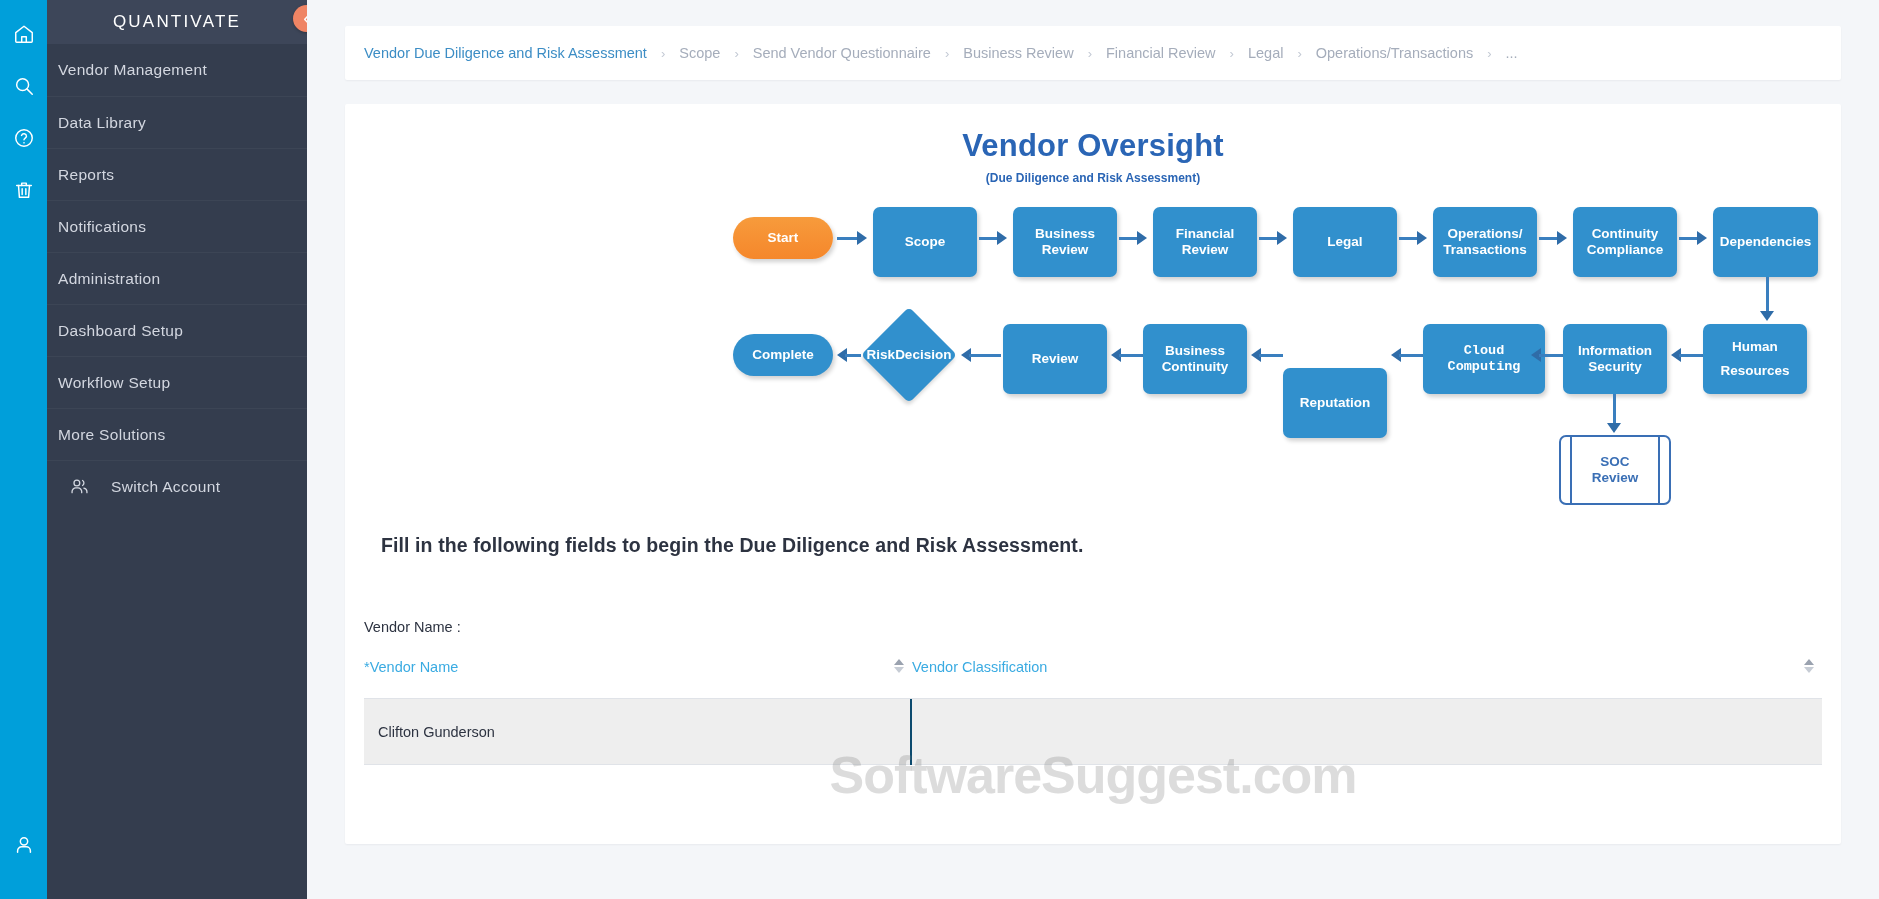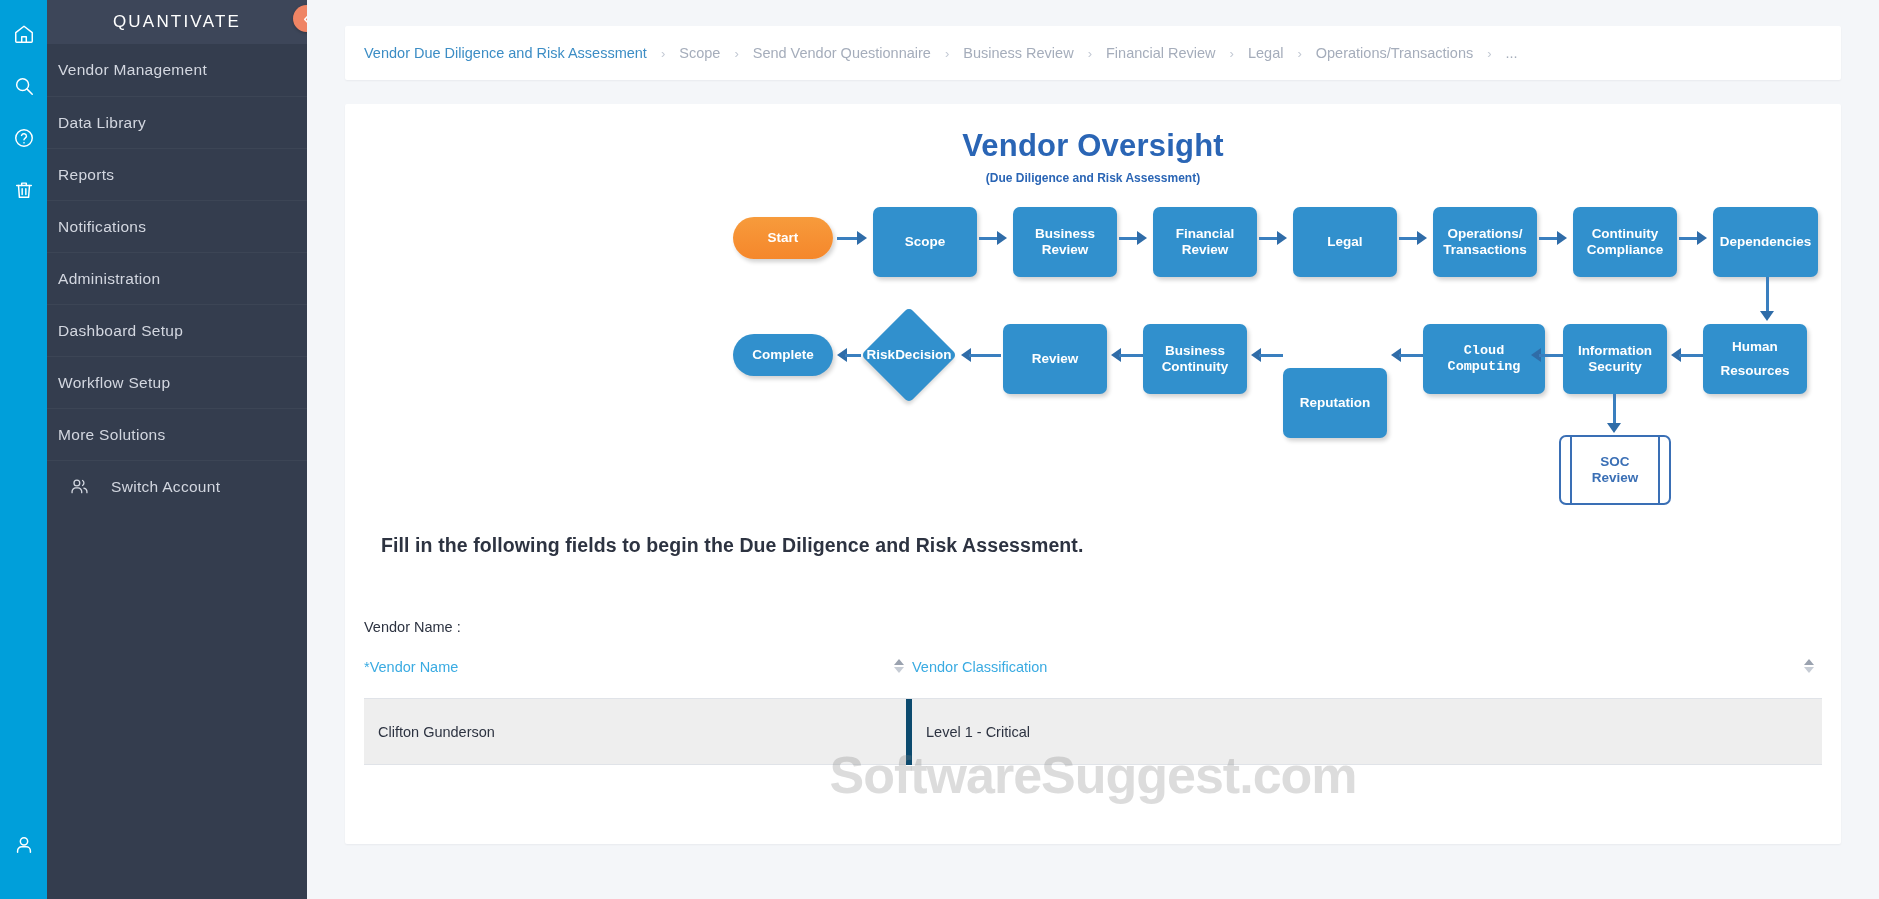--- a/index.html
+++ b/index.html
@@ -230,21 +230,21 @@
     align-items: center;
     border-bottom: 1px solid #e0e3e8;
   }
   .td {
     font-size: 14.5px;
     color: #2d3341;
     padding-left: 14px;
     height: 66px;
     display: flex; align-items: center;
   }
-  .td-a { flex: 0 0 548px; border-right: 6px solid #0c4a6e; }
+  .td-a { flex: 0 0 548px; border-right: 2px solid #0c4a6e; }
   .td-b { flex: 1 1 auto; }
 
   .watermark {
     position: absolute;
     left: 50%; top: 745px;
     transform: translateX(-50%);
     font-size: 52px;
     font-weight: bold;
     color: rgba(130,130,130,.28);
     white-space: nowrap;
@@ -503,20 +503,19 @@
           <div class="th th-b">
             <span>Vendor Classification</span>
             <span class="sort-ico">
               <i class="sort-up"></i>
               <i class="sort-dn"></i>
             </span>
           </div>
         </div>
         <div class="trow">
           <div class="td td-a">Clifton Gunderson</div>
-          <div class="td td-b">Level 1 - Critical</div>
         </div>
       </div>
     </div>
 
     <div class="watermark">SoftwareSuggest.com</div>
   </div>
 </div>
 
 </body></html>

